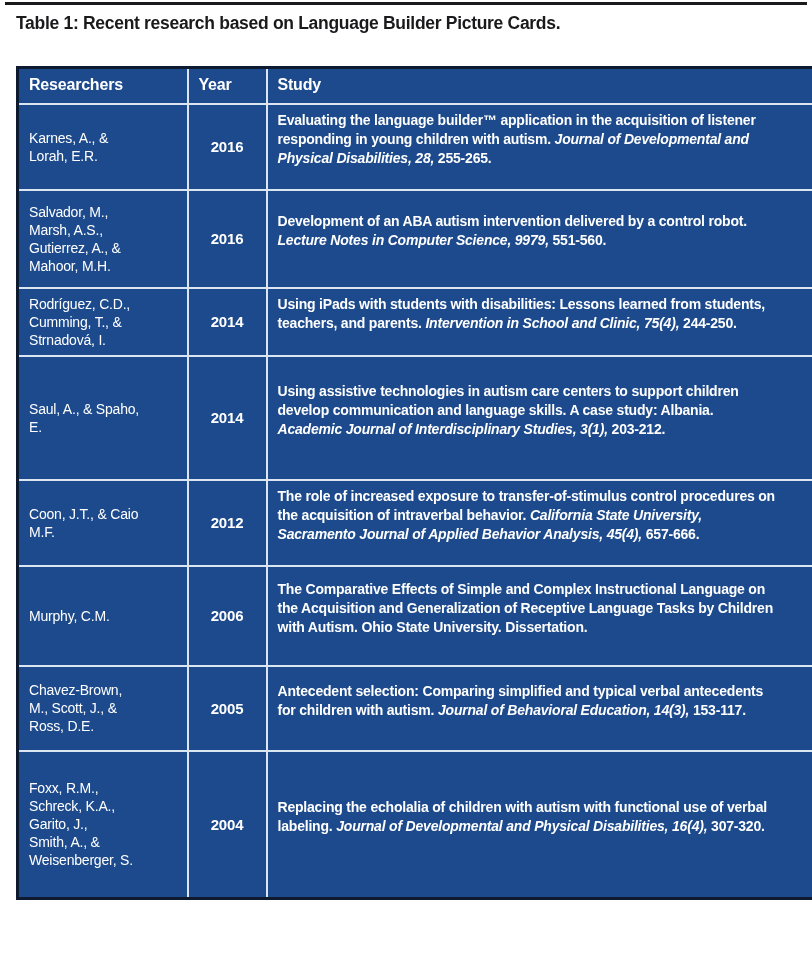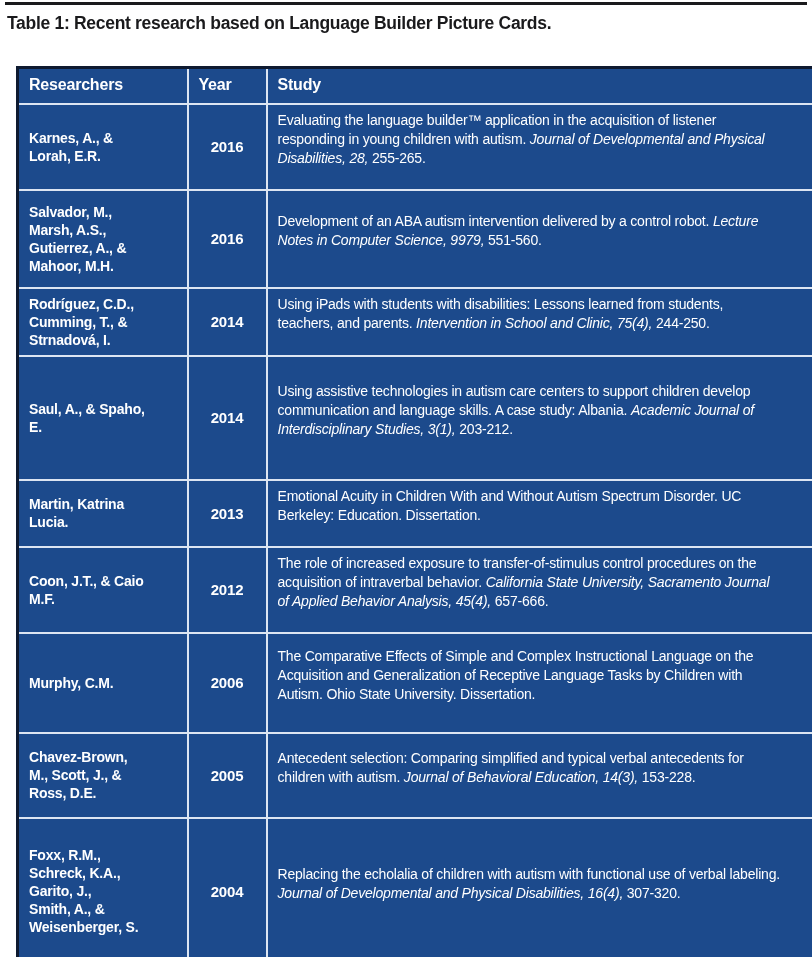--- a/index.html
+++ b/index.html
@@ -11,21 +11,21 @@
     position: relative;
   }
   .top-rule {
     position: absolute;
     left: 5px; top: 2px;
     width: 802px; height: 3px;
     background: var(--title-color, #1a1a1c);
   }
   .page-title {
     position: absolute;
-    left: 7px; top: 13px;
+    left: 16px; top: 13px;
     font-size: 17.5px;
     font-weight: 700;
     letter-spacing: -0.3px;
     color: var(--title-color, #1a1a1c);
   }
   table.research-table {
     position: absolute;
     left: 16px; top: 66px;
     width: 796px;
     border-collapse: collapse;
@@ -41,36 +41,36 @@
   }
   .research-table th {
     height: 36px;
     font-size: 16px;
     font-weight: 700;
     padding: 2px 10px 4px 10px;
     letter-spacing: -0.2px;
   }
   .research-table td.researchers {
     font-size: 14px;
-    font-weight: 700;
+    font-weight: 400;
     line-height: 18px;
     letter-spacing: -0.2px;
     padding: 6px 8px 6px 10px;
     white-space: pre-line;
   }
   .research-table td.year {
     font-size: 15px;
     font-weight: 700;
     text-align: center;
     letter-spacing: -0.2px;
     padding: 6px 4px;
   }
   .research-table td.study {
     font-size: 14px;
-    font-weight: 400;
+    font-weight: 700;
     line-height: 19px;
     letter-spacing: -0.2px;
     padding: 6px 32px 21px 10px;
   }
   .research-table td.study .it {
     font-style: italic;
   }
 </style>
 </head>
 <body>
@@ -113,43 +113,37 @@
 Strnadová, I.</td>
         <td class="year">2014</td>
         <td class="study"><span>Using iPads with students with disabilities: Lessons learned from students, teachers, and parents. </span><span class="it">Intervention in School and Clinic, 75(4), </span><span>244-250.</span></td>
       </tr>
       <tr style="height: 124px;">
         <td class="researchers">Saul, A., &amp; Spaho,
 E.</td>
         <td class="year">2014</td>
         <td class="study"><span>Using assistive technologies in autism care centers to support children develop communication and language skills. A case study: Albania. </span><span class="it">Academic Journal of Interdisciplinary Studies, 3(1), </span><span>203-212.</span></td>
       </tr>
-      <tr style="height: 60px;">
-        <td class="researchers">Martin, Katrina
-Lucia.</td>
-        <td class="year">2013</td>
-        <td class="study"><span>Emotional Acuity in Children With and Without Autism Spectrum Disorder. UC Berkeley: Education. Dissertation.</span></td>
-      </tr>
       <tr style="height: 74px;">
         <td class="researchers">Coon, J.T., &amp; Caio
 M.F.</td>
         <td class="year">2012</td>
         <td class="study"><span>The role of increased exposure to transfer-of-stimulus control procedures on the acquisition of intraverbal behavior. </span><span class="it">California State University, Sacramento Journal of Applied Behavior Analysis, 45(4), </span><span>657-666.</span></td>
       </tr>
       <tr style="height: 100px;">
         <td class="researchers">Murphy, C.M.</td>
         <td class="year">2006</td>
         <td class="study"><span>The Comparative Effects of Simple and Complex Instructional Language on the Acquisition and Generalization of Receptive Language Tasks by Children with Autism. Ohio State University. Dissertation.</span></td>
       </tr>
       <tr style="height: 85px;">
         <td class="researchers">Chavez-Brown,
 M., Scott, J., &amp;
 Ross, D.E.</td>
         <td class="year">2005</td>
-        <td class="study"><span>Antecedent selection: Comparing simplified and typical verbal antecedents for children with autism. </span><span class="it">Journal of Behavioral Education, 14(3), </span><span>153-228.</span></td>
+        <td class="study"><span>Antecedent selection: Comparing simplified and typical verbal antecedents for children with autism. </span><span class="it">Journal of Behavioral Education, 14(3), </span><span>153-117.</span></td>
       </tr>
       <tr style="height: 148px;">
         <td class="researchers">Foxx, R.M.,
 Schreck, K.A.,
 Garito, J.,
 Smith, A., &amp;
 Weisenberger, S.</td>
         <td class="year">2004</td>
         <td class="study"><span>Replacing the echolalia of children with autism with functional use of verbal labeling. </span><span class="it">Journal of Developmental and Physical Disabilities, 16(4), </span><span>307-320.</span></td>
       </tr>

